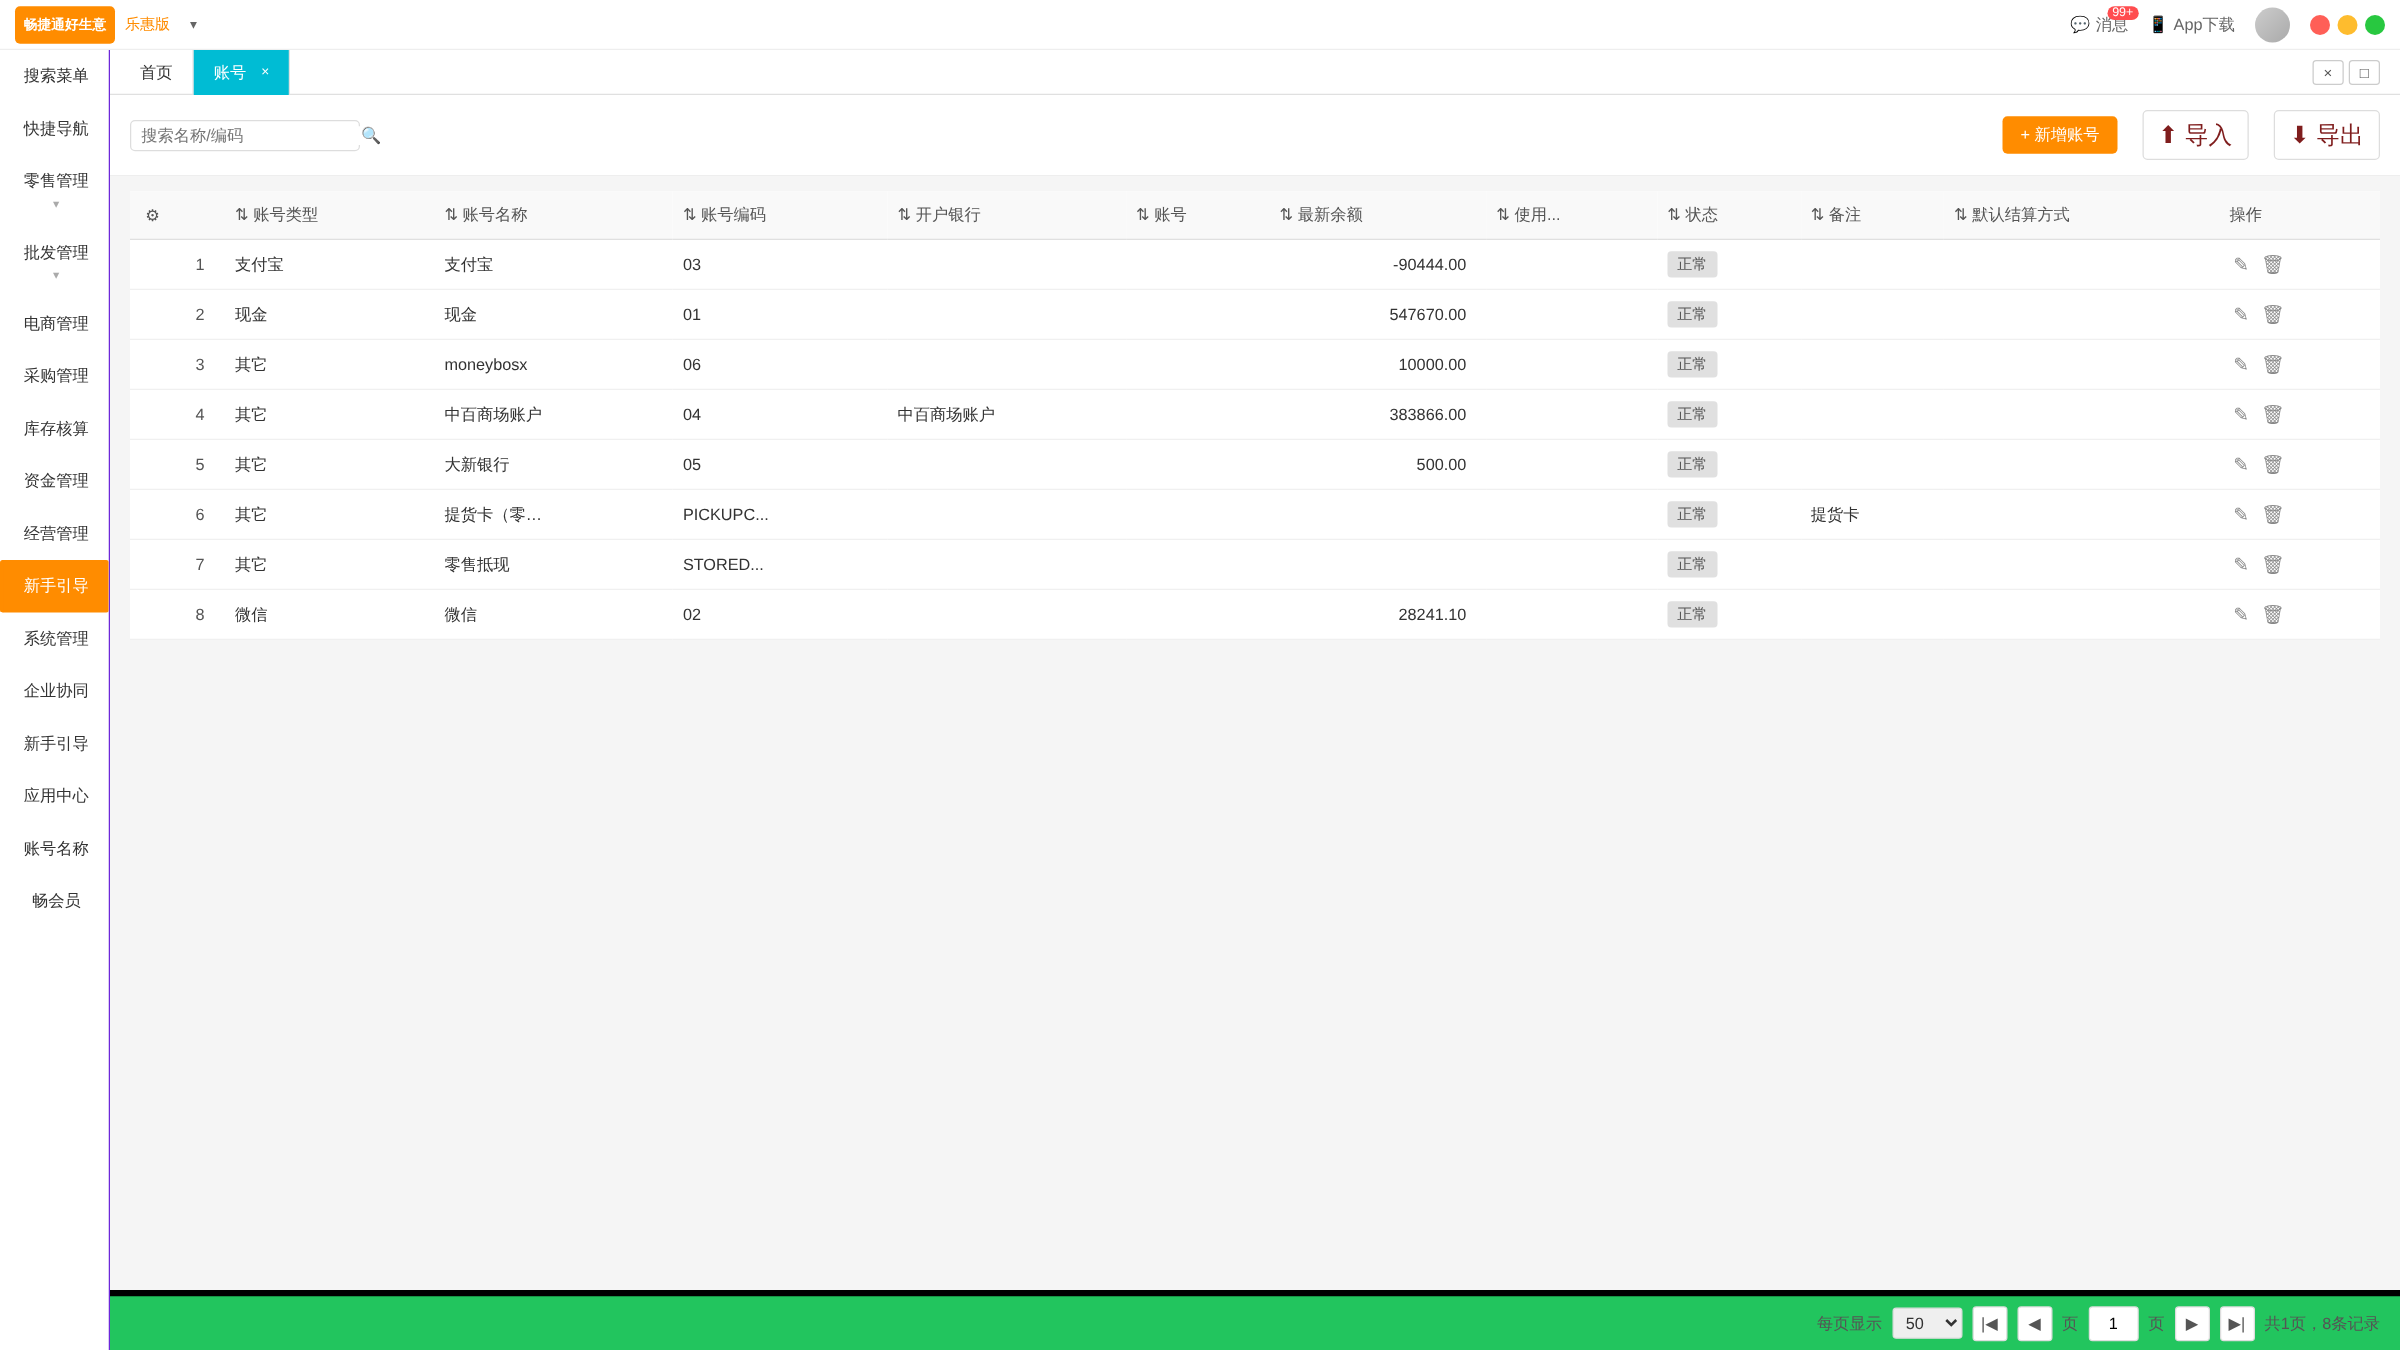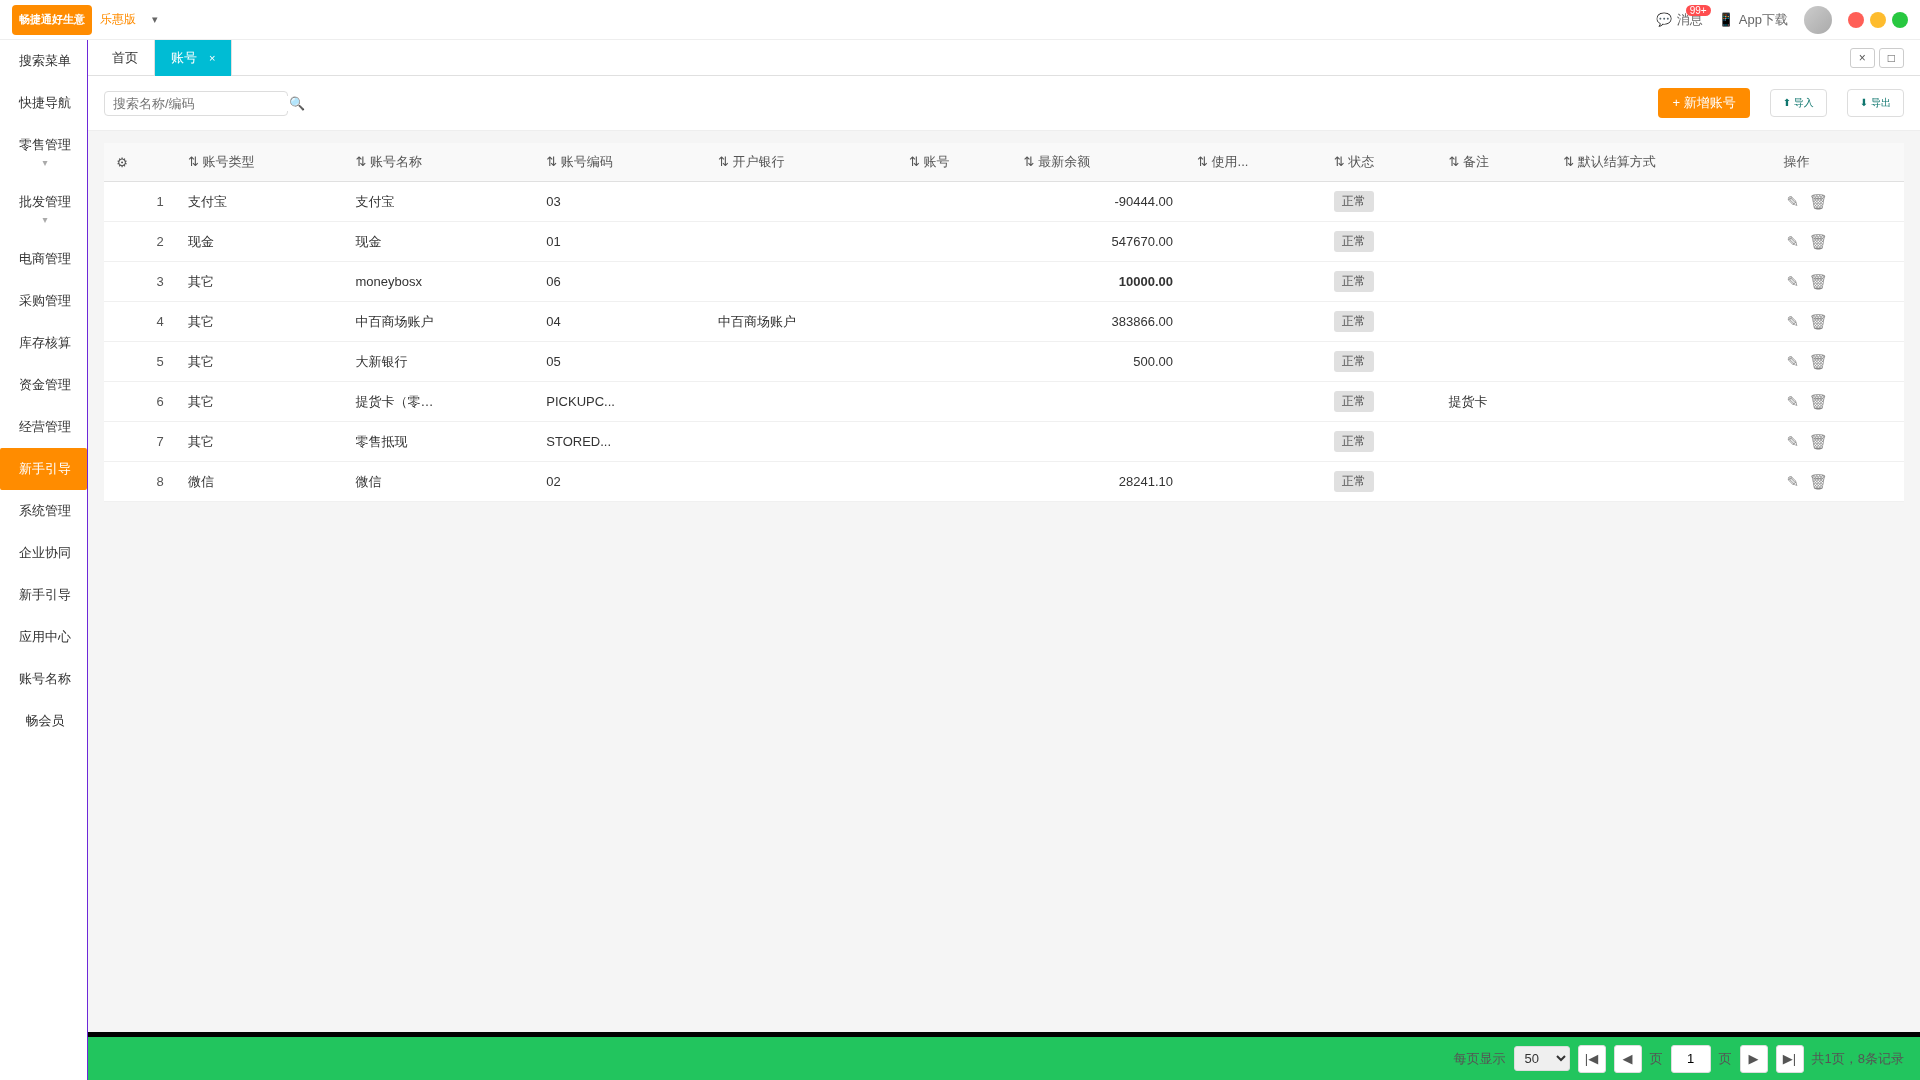--- a/index.html
+++ b/index.html
@@ -45,23 +45,23 @@
 
     
     .page-content { flex: 1; display: flex; flex-direction: column; overflow: hidden; background: #f5f5f5; }
 
     
     .toolbar { background: #fff; padding: 12px 16px; display: flex; align-items: center; justify-content: space-between; border-bottom: 1px solid #eee; flex-shrink: 0; }
     .toolbar-left { display: flex; align-items: center; gap: 8px; }
     .search-box { display: flex; align-items: center; border: 1px solid #ddd; border-radius: 4px; padding: 4px 8px; width: 184px; background: #fff; }
     .search-box input { border: none; outline: none; font-size: 13px; flex: 1; color: #999; }
     .search-icon { color: #999; font-size: 13px; }
-    .toolbar-right { display: flex; align-items: center; gap: 8px; }
+    .toolbar-right { display: flex; align-items: center; gap: 20px; }
     .btn-add { background: #ff8c00; color: #fff; border: none; border-radius: 4px; padding: 6px 14px; cursor: pointer; font-size: 13px; display: flex; align-items: center; gap: 4px; }
-    .btn-import, .btn-export { background: #fff; color: #0f766e; border: 1px solid #ddd; border-radius: 4px; padding: 6px 12px; cursor: pointer; font-size: 10px; display: flex; align-items: center; gap: 4px; margin-left: 12px; }
+    .btn-import, .btn-export { background: #fff; color: #7f1d1d; border: 1px solid #ddd; border-radius: 4px; padding: 6px 12px; cursor: pointer; font-size: 19px; display: flex; align-items: center; gap: 4px; }
 
     
     .table-wrapper { flex: 1; overflow: auto; padding: 12px 16px; }
     table { width: 100%; border-collapse: collapse; background: #fff; }
     thead tr { background: #f9f9f9; }
     th { padding: 10px 8px; text-align: left; font-size: 13px; color: #555; font-weight: normal; border-bottom: 1px solid #e0e0e0; white-space: nowrap; }
     td { padding: 9px 8px; font-size: 13px; color: #333; border-bottom: 1px solid #f0f0f0; white-space: nowrap; }
     .col-index { width: 40px; text-align: center; }
     .col-settings { width: 36px; text-align: center; }
     .status-badge { background: #e0e0e0; color: #555; border-radius: 3px; padding: 2px 8px; font-size: 12px; display: inline-block; }
@@ -258,21 +258,21 @@
       </td>
     </tr>
               <tr>
       <td class="col-settings"></td>
       <td class="col-index" style="text-align:center; color:#555;">3</td>
       <td>其它</td>
       <td>moneybosx</td>
       <td>06</td>
       <td></td>
       <td></td>
-      <td style="text-align:right; padding-right:16px;font-weight:bold;">10000.00</td>
+      <td style="text-align:right; padding-right:16px;">10000.00</td>
       <td></td>
       <td><span class="status-badge">正常</span></td>
       <td></td>
       <td></td>
       <td>
         <button class="action-btn" title="编辑">✎</button>
         <button class="action-btn" title="删除">🗑</button>
       </td>
     </tr>
               <tr>

